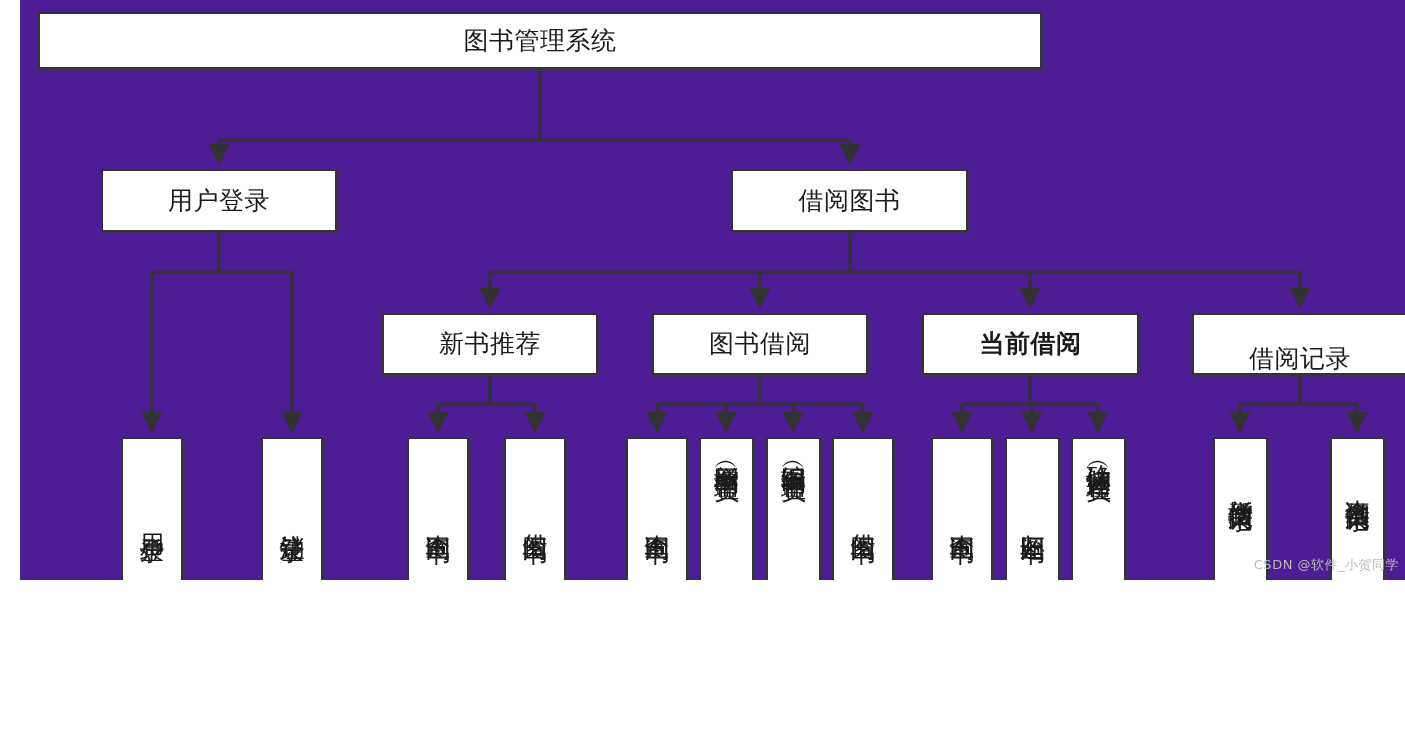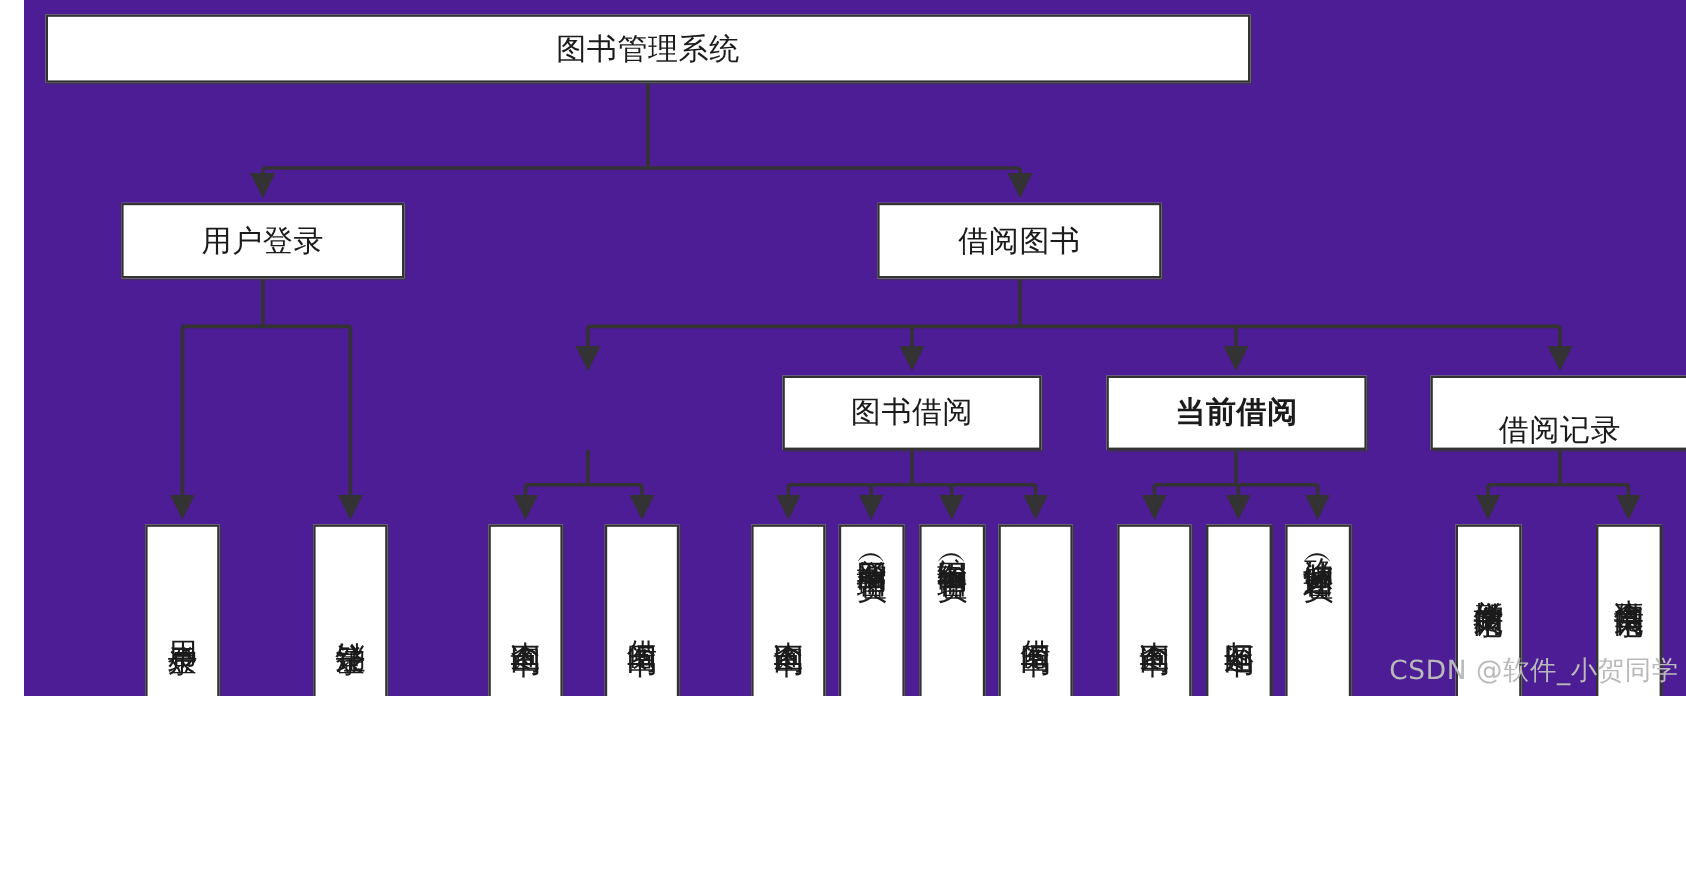--- a/index.html
+++ b/index.html
@@ -62,21 +62,21 @@
     font-size: 25px;
     line-height: 1.0;
     letter-spacing: 2px;
     white-space: nowrap;
     transform: none;
   }
   .watermark {
     position: absolute;
     right: 26px;
     bottom: 6px;
-    font-size: 22px;
+    font-size: 13px;
     color: #b9b9b9;
     letter-spacing: 0.5px;
     white-space: nowrap;
     user-select: none;
   }
 </style>
 </head>
 <body>
 
 <div id="diagram">
@@ -135,20 +135,23 @@
     <span class="node-label">图书管理系统</span>
   </div>
 
   <div class="node horizontal" style="left:81px; top:169px; width:236px; height:63px;">
     <span class="node-label">用户登录</span>
   </div>
   <div class="node horizontal" style="left:711px; top:169px; width:237px; height:63px;">
     <span class="node-label">借阅图书</span>
   </div>
 
+  <div class="node horizontal" style="left:362px; top:313px; width:216px; height:62px;">
+    <span class="node-label">新书推荐</span>
+  </div>
   <div class="node horizontal" style="left:632px; top:313px; width:216px; height:62px;">
     <span class="node-label">图书借阅</span>
   </div>
   <div class="node horizontal" style="left:902px; top:313px; width:217px; height:62px;font-weight:bold;">
     <span class="node-label">当前借阅</span>
   </div>
   <div class="node horizontal" style="left:1172px; top:313px; width:216px; height:62px;align-items:flex-end;">
     <span class="node-label">借阅记录</span>
   </div>
 

